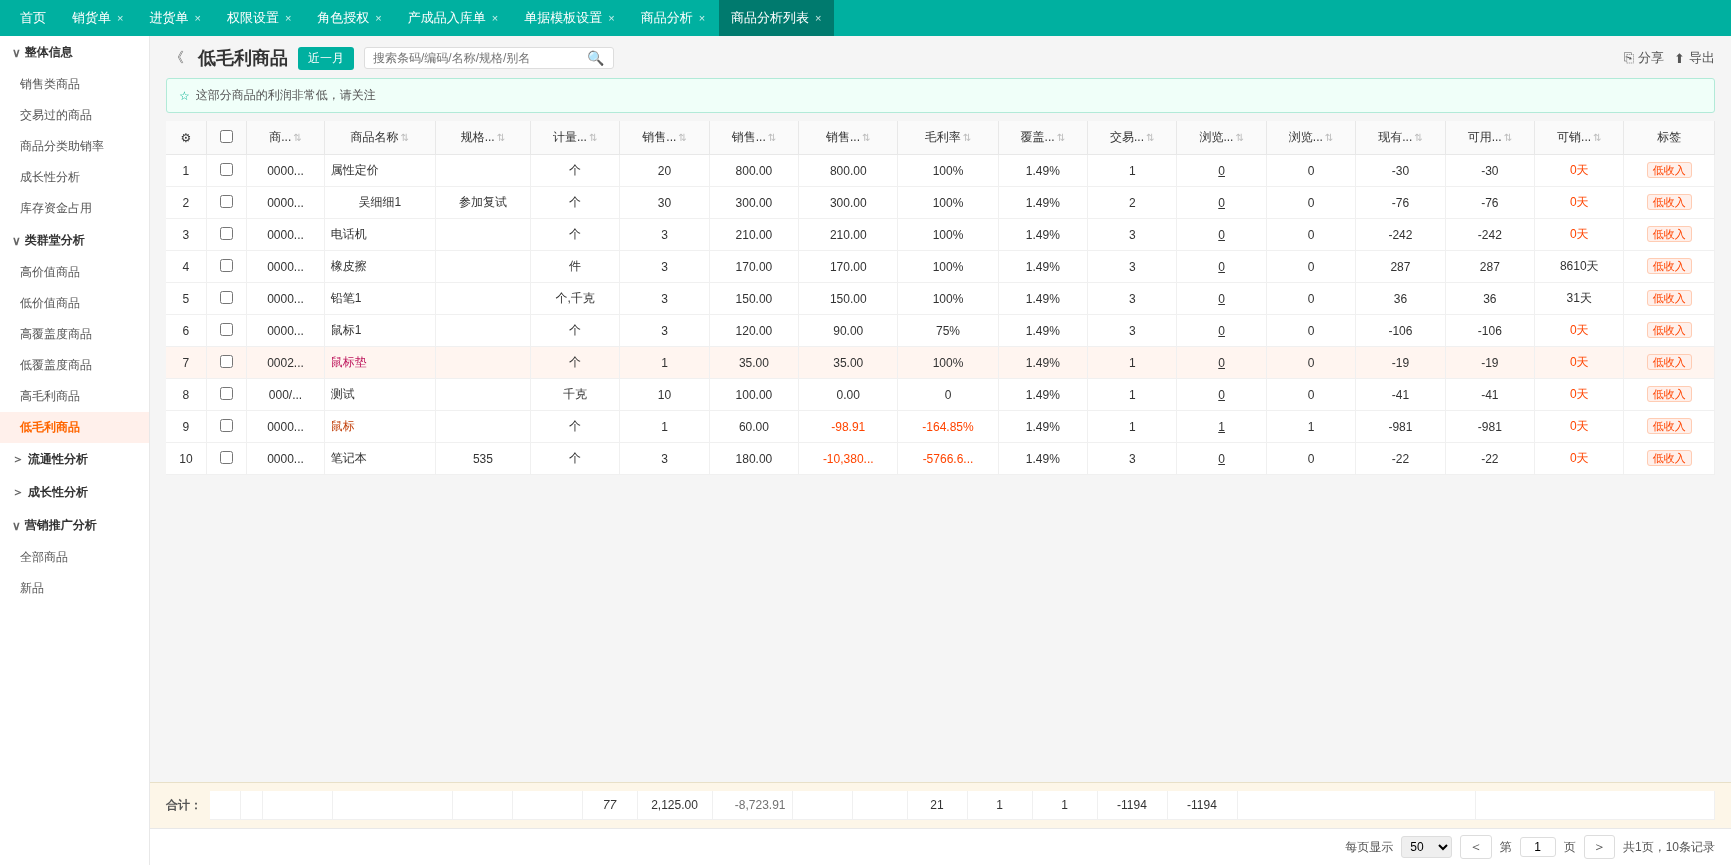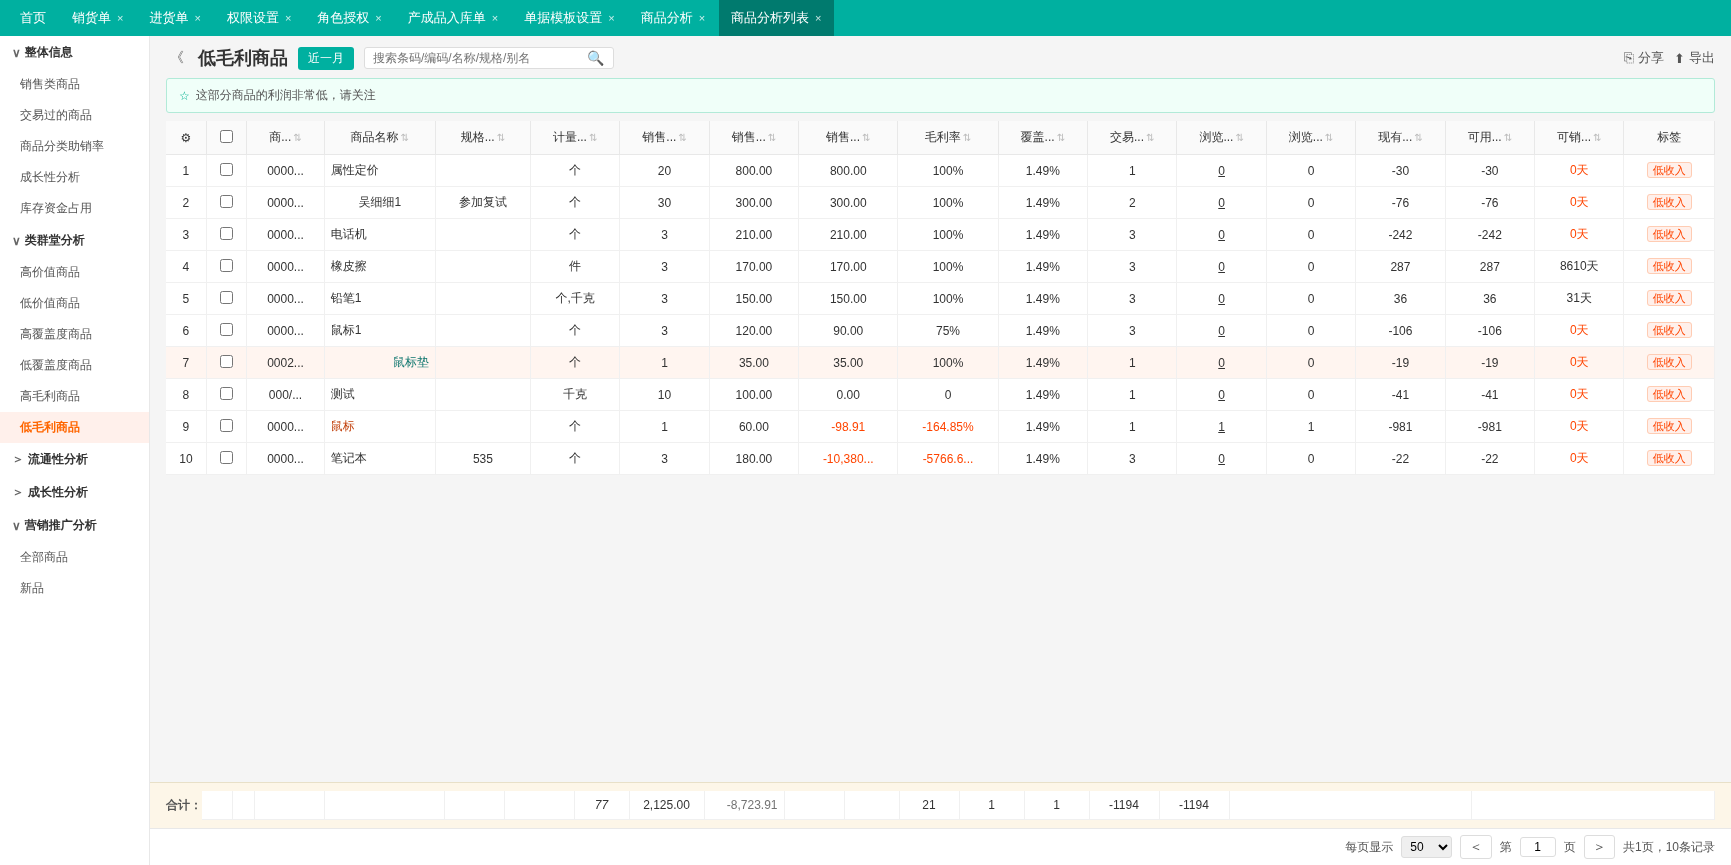--- a/index.html
+++ b/index.html
@@ -193,21 +193,21 @@
       border-top: 1px solid #e8e0c8;
       padding: 8px 16px;
       display: flex;
       align-items: center;
       font-size: 12px;
       gap: 0;
     }
     .footer-label {
       font-weight: bold;
       color: #555;
-      margin-right: 0;
+      margin-right: 8px;
     }
 
     
     .pagination-bar {
       background: #fff;
       border-top: 1px solid #e8e8e8;
       padding: 6px 16px;
       display: flex;
       align-items: center;
       justify-content: flex-end;
@@ -525,21 +525,21 @@
     <td>0</td>
     <td>-106</td>
     <td>-106</td>
     <td style="color:#ff4400;">0天</td>
     <td><span class="tag-low-income">低收入</span></td>
   </tr>
             <tr class="highlight">
     <td>7</td>
     <td><input type="checkbox" style=""></td>
     <td>0002...</td>
-    <td style="text-align:right; cursor:pointer; color:#0f766e;">鼠标垫</td>
+    <td style="text-align:left; cursor:pointer; color:#be185d;">鼠标垫</td>
     <td></td>
     <td>个</td>
     <td>1</td>
     <td>35.00</td>
     <td>35.00</td>
     <td>100%</td>
     <td>1.49%</td>
     <td>1</td>
     <td class="underline">0</td>
     <td>0</td>

